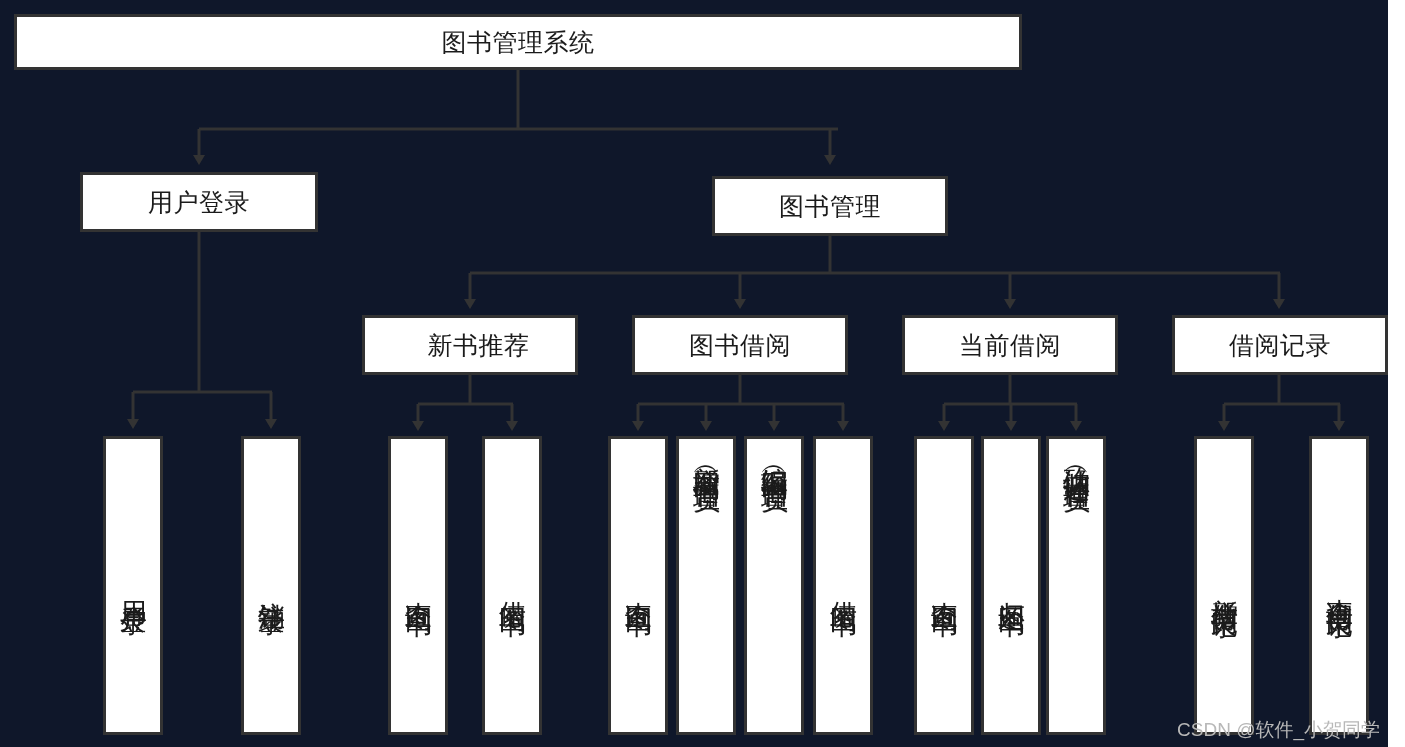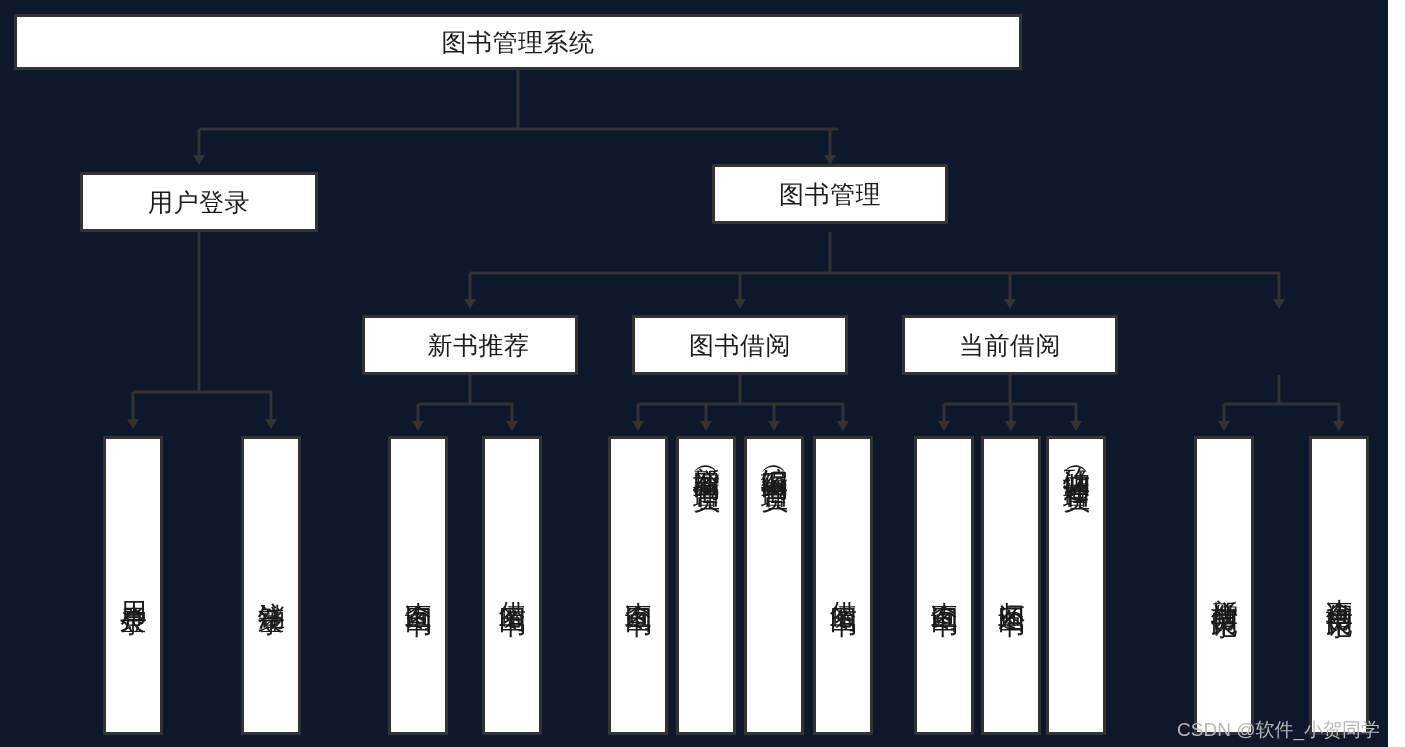--- a/index.html
+++ b/index.html
@@ -136,33 +136,36 @@
     </g>
   </svg>
 
   <div class="node root horiz" style="left:14px; top:14px; width:1008px; height:56px;">
     <span class="lbl">图书管理系统</span>
   </div>
 
   <div class="node horiz" style="left:80px; top:172px; width:238px; height:60px;">
     <span class="lbl">用户登录</span>
   </div>
-  <div class="node horiz" style="left:712px; top:164px; width:236px; height:60px;">
+  <div class="node horiz" style="left:712px; top:176px; width:236px; height:60px;">
     <span class="lbl">图书管理</span>
   </div>
 
   <div class="node horiz" style="left:362px; top:315px; width:216px; height:60px;padding-left:17px;">
     <span class="lbl">新书推荐</span>
   </div>
   <div class="node horiz" style="left:902px; top:315px; width:216px; height:60px;">
     <span class="lbl">当前借阅</span>
   </div>
   <div class="node horiz" style="left:632px; top:315px; width:216px; height:60px;">
     <span class="lbl">图书借阅</span>
   </div>
+  <div class="node horiz" style="left:1172px; top:315px; width:216px; height:60px;">
+    <span class="lbl">借阅记录</span>
+  </div>
 
   <div class="node vert centered" style="left:103px; top:436px; width:60px; height:299px;">
     <span class="lbl">用户登录</span>
   </div>
   <div class="node vert centered" style="left:241px; top:436px; width:60px; height:299px;">
     <span class="lbl">注销登录</span>
   </div>
 
   <div class="node vert centered" style="left:388px; top:436px; width:60px; height:299px;">
     <span class="lbl">查询图书</span>

